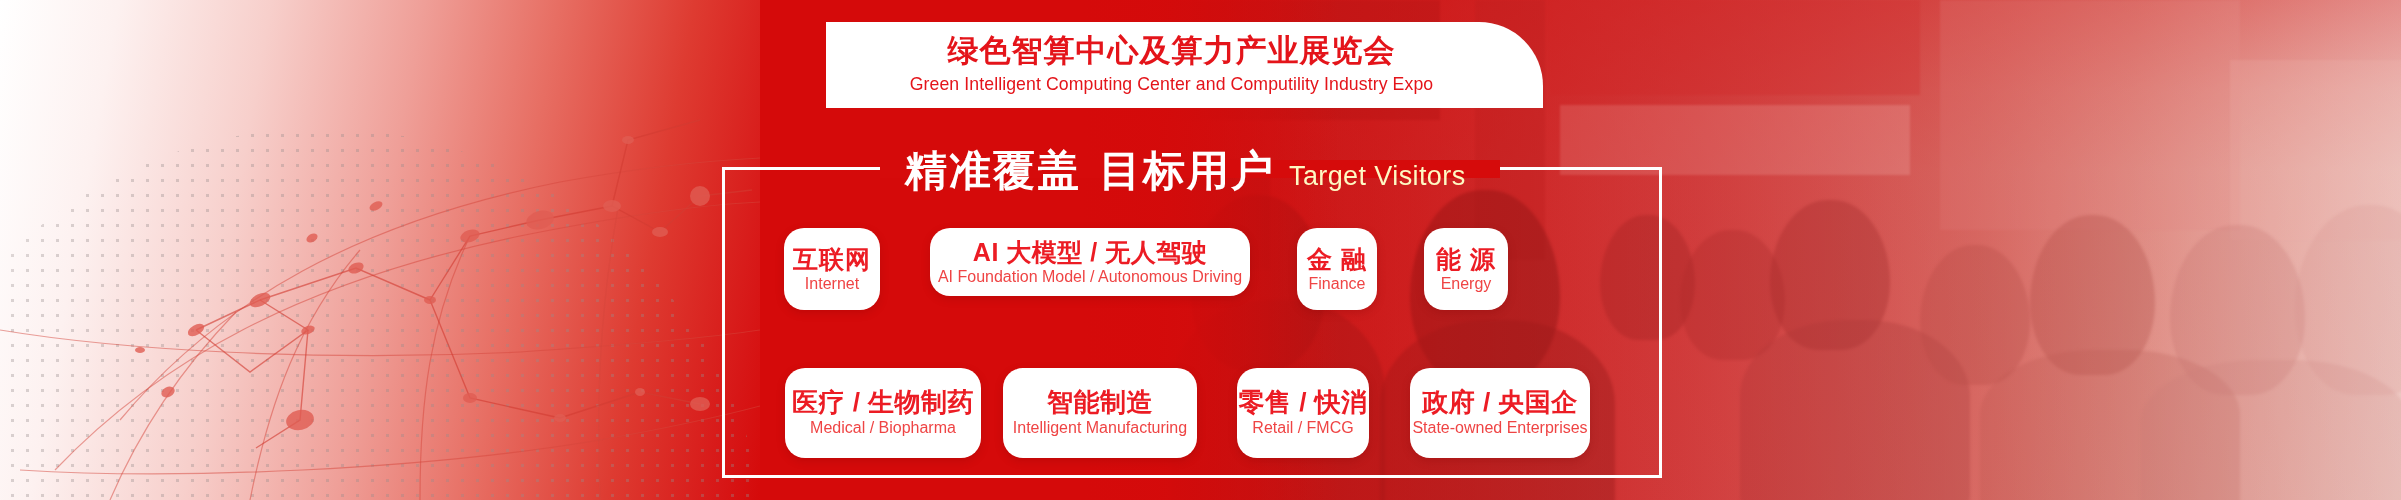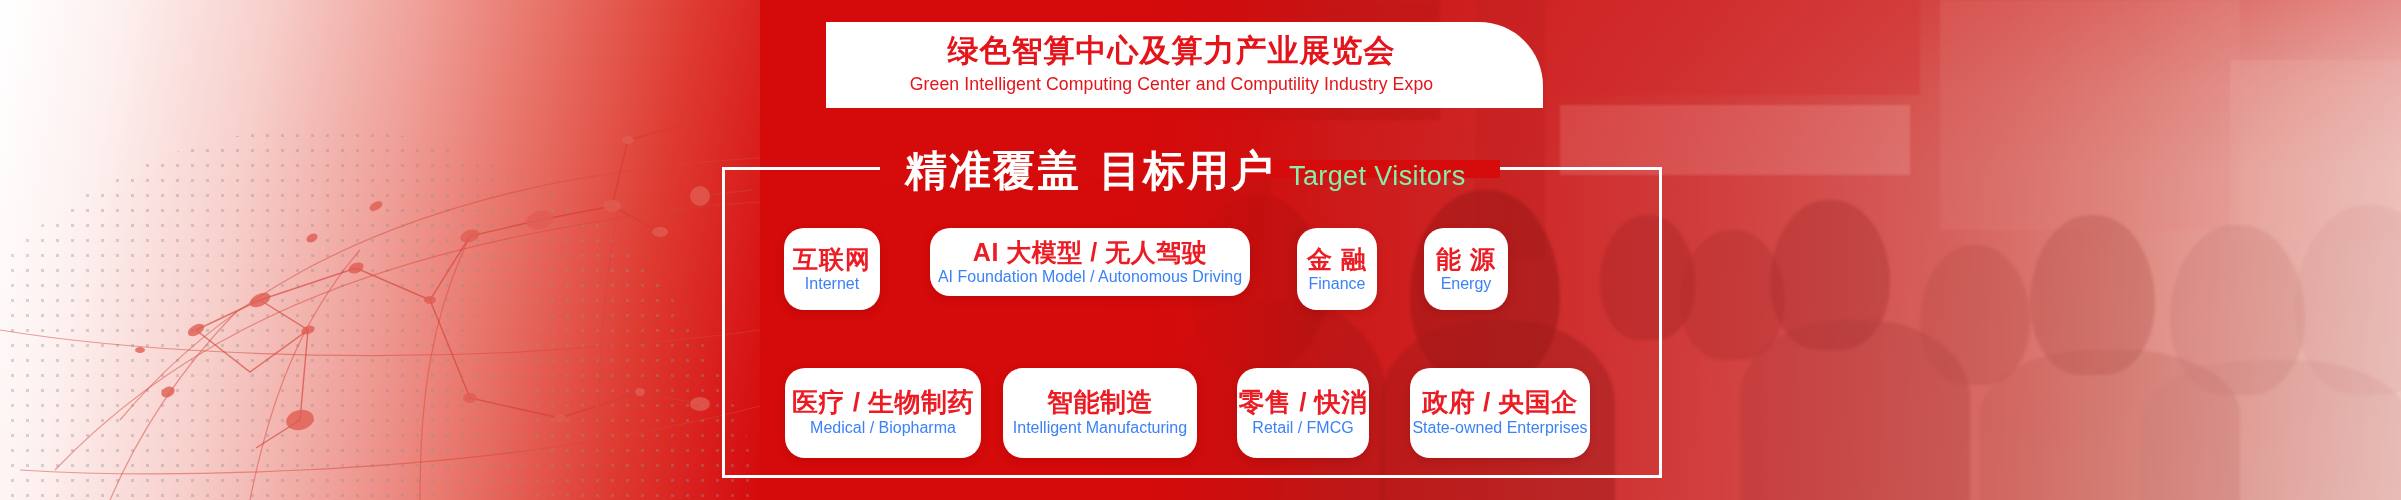--- a/index.html
+++ b/index.html
@@ -129,21 +129,21 @@
     white-space: nowrap;
   }
   .headline-cn {
     color: #ffffff;
     font-size: 42px;
     font-weight: bold;
     letter-spacing: 2px;
   }
   .headline-cn .gap { display: inline-block; width: 18px; }
   .headline-en {
-    color: #86efac;
+    color: #fef9c3;
     font-size: 27px;
     font-weight: 400;
     margin-left: 14px;
     letter-spacing: .4px;
   }
 
   
   .frame {
     position: absolute;
     left: 722px;
@@ -177,21 +177,21 @@
     box-shadow: 0 3px 9px rgba(120,0,0,.22);
     box-sizing: border-box;
   }
   .card .cn {
     color: #ec1c24;
     font-weight: bold;
     white-space: nowrap;
     line-height: 1.15;
   }
   .card .en {
-    color: #3b82f6;
+    color: #ef4444;
     font-weight: 400;
     white-space: nowrap;
     line-height: 1.2;
     margin-top: 0;
   }
 
   .card.sm .cn { font-size: 25px; letter-spacing: 1px; }
   .card.sm .en { font-size: 16px; }
   .card.md .cn { font-size: 25px; letter-spacing: .5px; }
   .card.md .en { font-size: 16px; }

